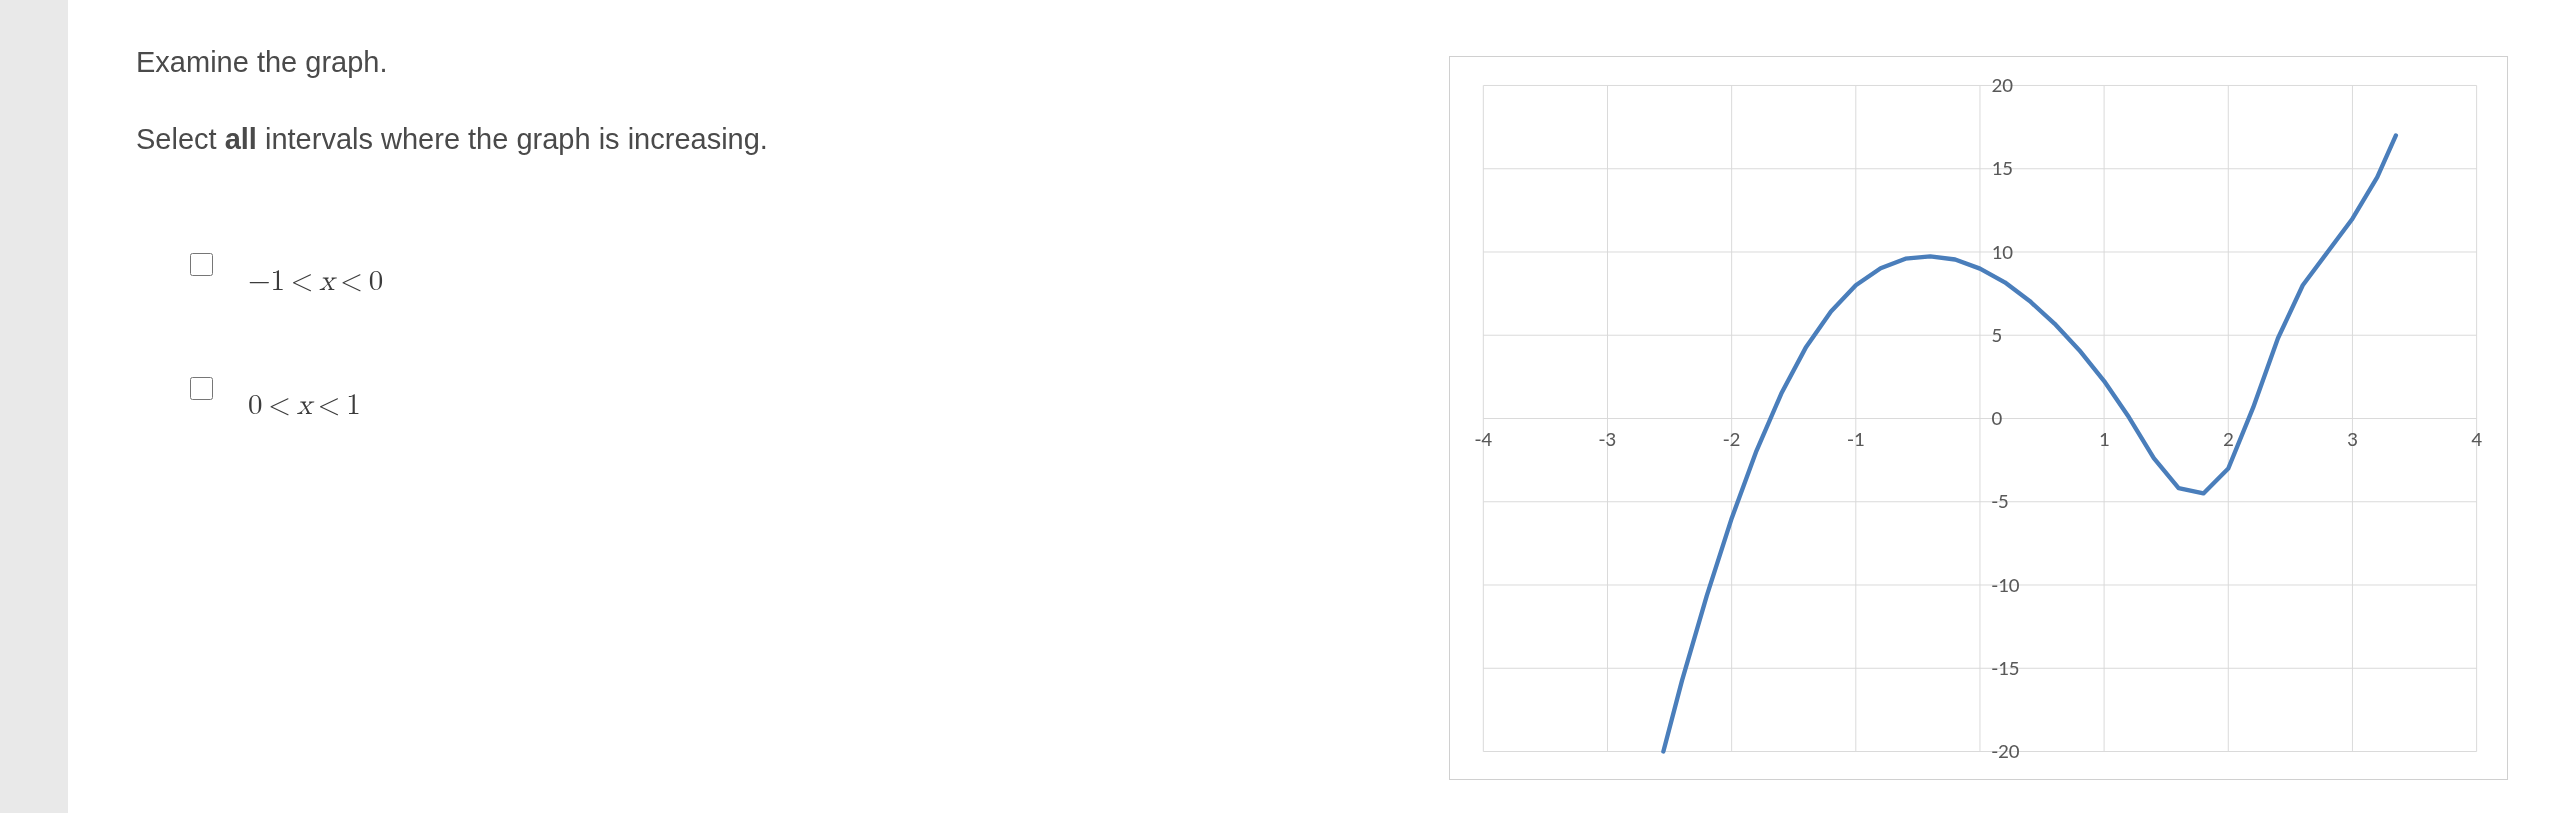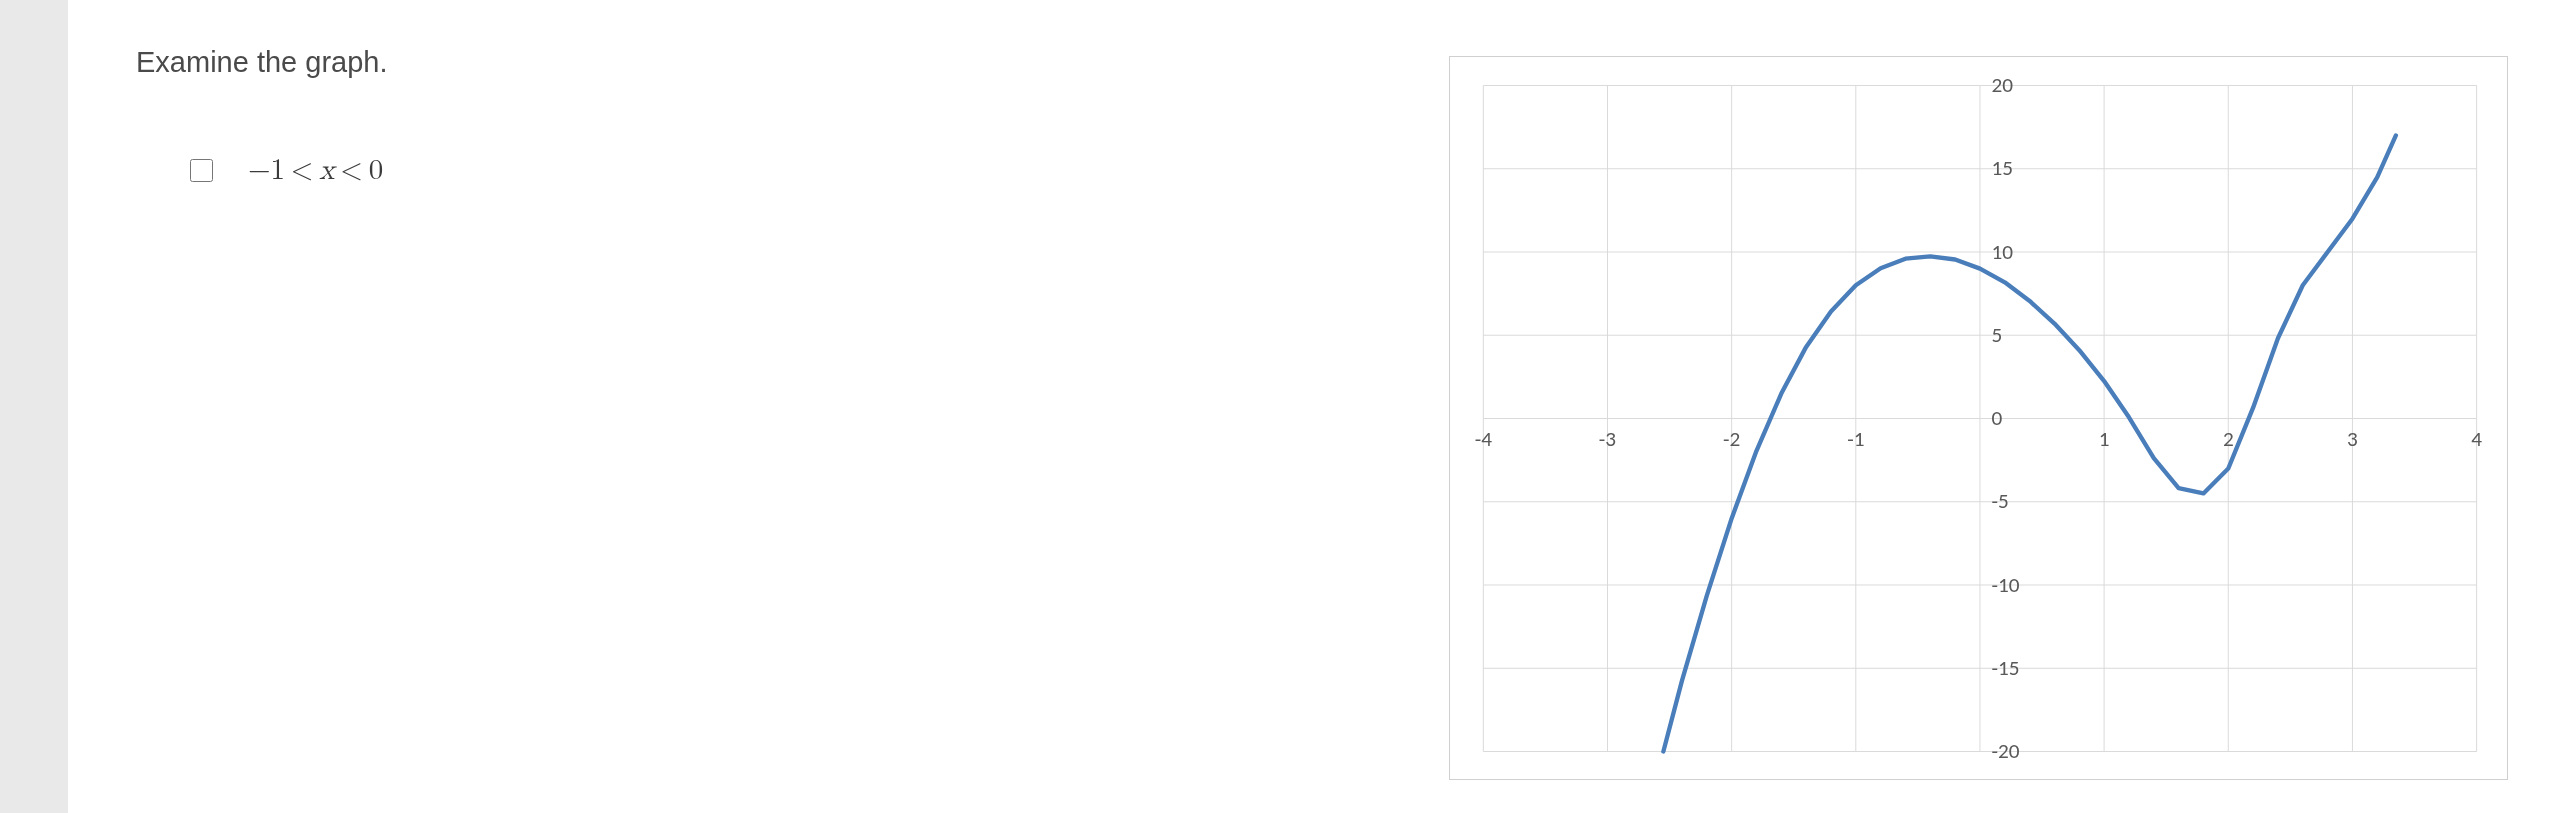--- a/index.html
+++ b/index.html
@@ -44,20 +44,21 @@
   .option-row input[type="checkbox"] {
     width: 23px;
     height: 23px;
     margin-right: 35px;
     accent-color: #555;
   }
   .math {
     font-family: "Cambria Math", "Latin Modern Math", "STIX Two Math", "Times New Roman", serif;
     font-size: 29px;
     color: #3c3c3c;
+    margin-top: 33px;
   }
   .math .var { font-style: italic; }
   .math .op { padding: 0 5.8px; }
   .math .minus { letter-spacing: 0; }
 
   .chart-wrap {
     position: absolute;
     right: 68px;
     top: 56px;
     width: 1059px;
@@ -90,33 +91,42 @@
   }
 </style>
 </head>
 <body>
 
 <div class="page">
   <div class="content">
 
     <div class="question-text">
       <p>Examine the graph.</p>
+      <p>
+        <span>Select </span><b>all</b><span> intervals where the graph is increasing.</span>
+      </p>
     </div>
 
     <div class="options">
 
       <label class="option-row">
         <input type="checkbox" style="">
         <span class="math">
           <span class="minus">−1</span><span class="op">&lt;</span><span class="var">x</span><span class="op">&lt;</span><span>0</span>
         </span>
       </label>
 
 
 
+      <label class="option-row">
+        <input type="checkbox" style="">
+        <span class="math">
+          <span>0</span><span class="op">&lt;</span><span class="var">x</span><span class="op">&lt;</span><span>1</span>
+        </span>
+      </label>
 
     </div>
 
     <div class="chart-wrap">
       <svg class="chart-svg" viewBox="0 0 1067 720" style="font-size:22px">
         <g id="chart-grid">
             <line x1="20" x2="20" y1="15" y2="705" class="grid-line"></line>
             <line x1="148.625" x2="148.625" y1="15" y2="705" class="grid-line"></line>
             <line x1="277.25" x2="277.25" y1="15" y2="705" class="grid-line"></line>
             <line x1="405.875" x2="405.875" y1="15" y2="705" class="grid-line"></line>

